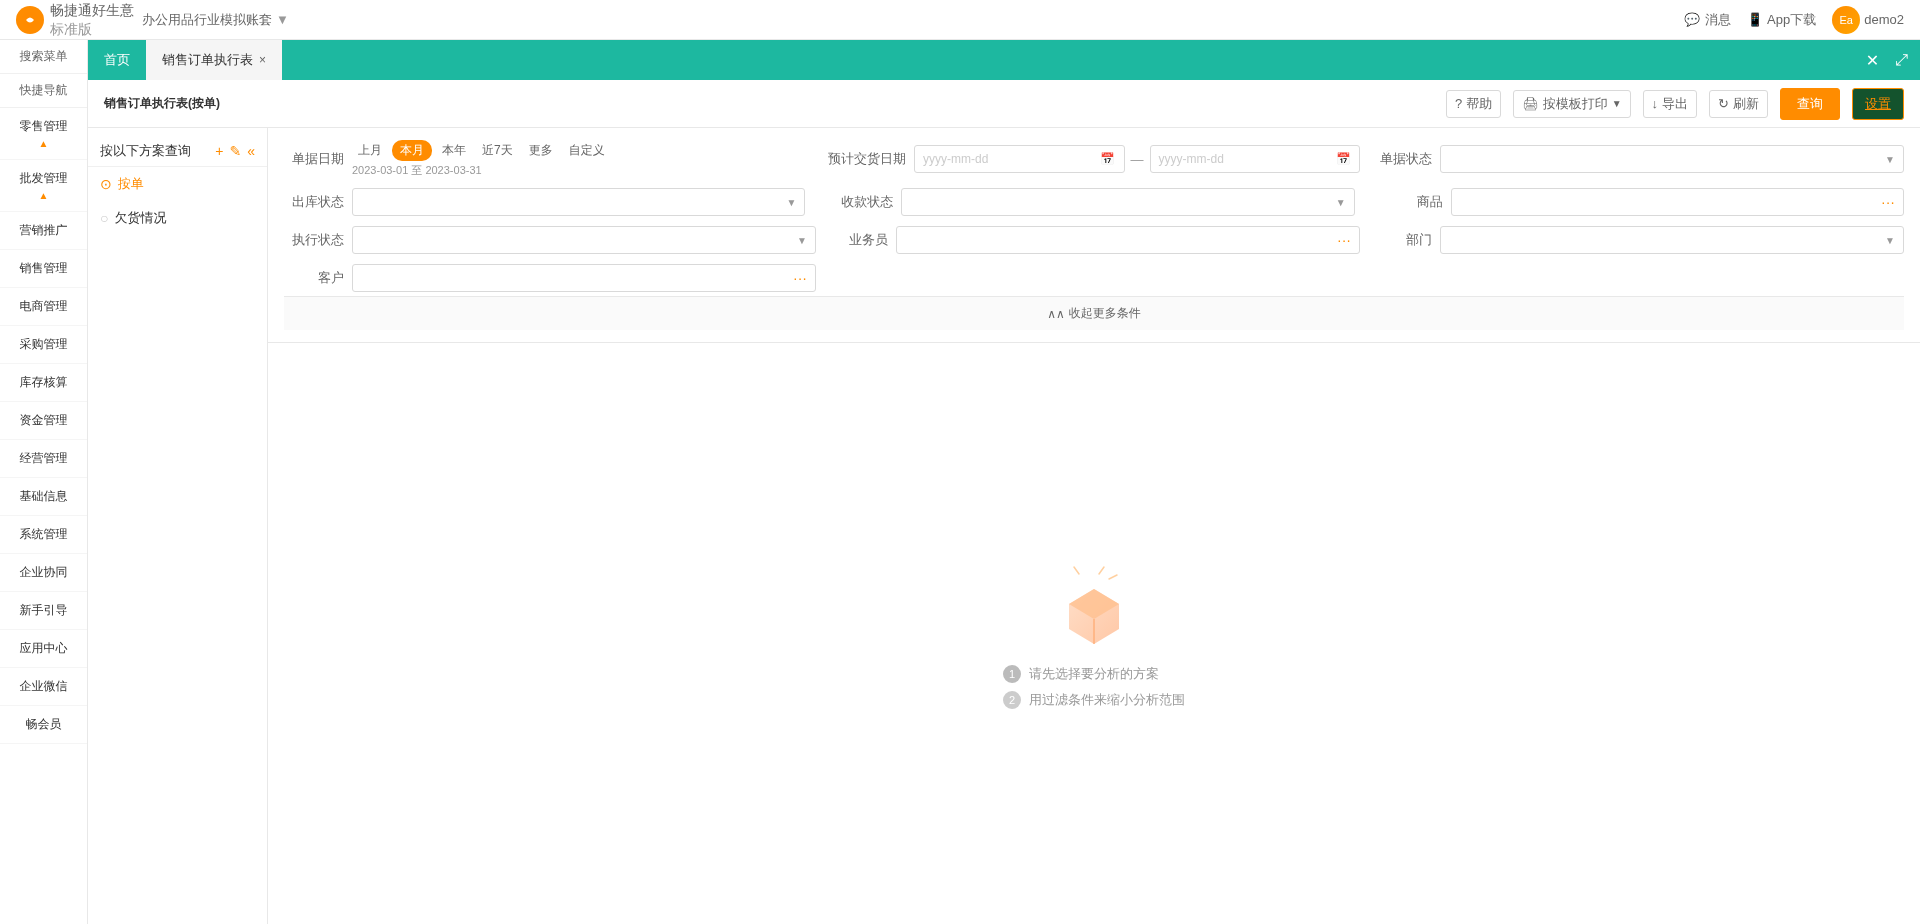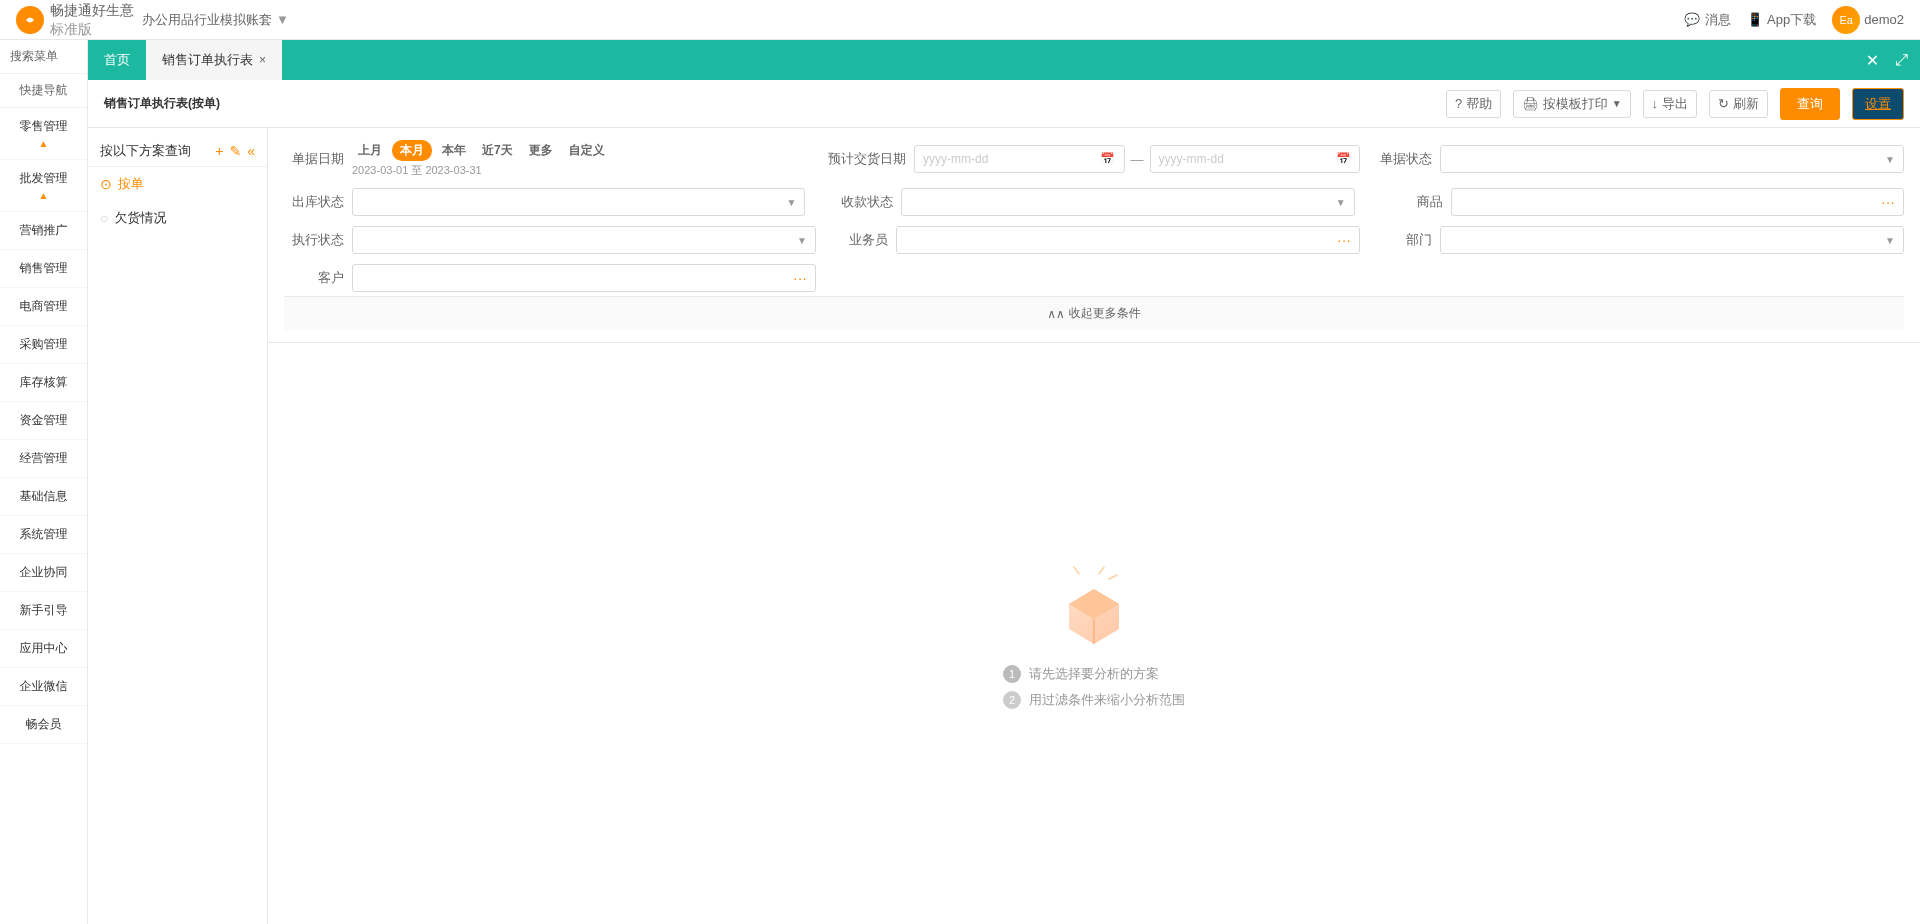--- a/index.html
+++ b/index.html
@@ -90,21 +90,21 @@
       display: flex;
       flex-direction: column;
       overflow-y: auto;
       flex-shrink: 0;
     }
     .sidebar-search {
       padding: 8px 10px;
       font-size: 12px;
       color: #666;
       cursor: pointer;
-      text-align: left;
+      text-align: center;
       border-bottom: 1px solid #f0f0f0;
     }
     .sidebar-quick {
       padding: 8px 10px;
       font-size: 12px;
       color: #666;
       cursor: pointer;
       text-align: center;
       border-bottom: 1px solid #f0f0f0;
     }
@@ -225,37 +225,36 @@
     .action-btn-primary {
       background: #ff8c00;
       color: white;
       border: 1px solid #ff8c00;
       padding: 6px 16px;
       border-radius: 3px;
       font-size: 13px;
       cursor: pointer;
     }
     .action-btn-secondary {
-      background: #0c4a6e;
+      background: #14532d;
       color: #ff8c00;
       border: 1px solid #ff8c00;
       padding: 6px 12px;
       border-radius: 3px;
       font-size: 13px;
       cursor: pointer;
       text-decoration: underline;
     }
     .more-dots { color: #ff8c00; font-size: 14px; cursor: pointer; }
     .date-quick-btn {
       font-size: 12px;
       color: #666;
       cursor: pointer;
       padding: 2px 6px;
       border-radius: 2px;
-      font-weight: bold;
     }
     .date-quick-btn.active {
       background: #ff8c00;
       color: white;
       border-radius: 10px;
       padding: 2px 8px;
     }
 
     
     .main-content {

